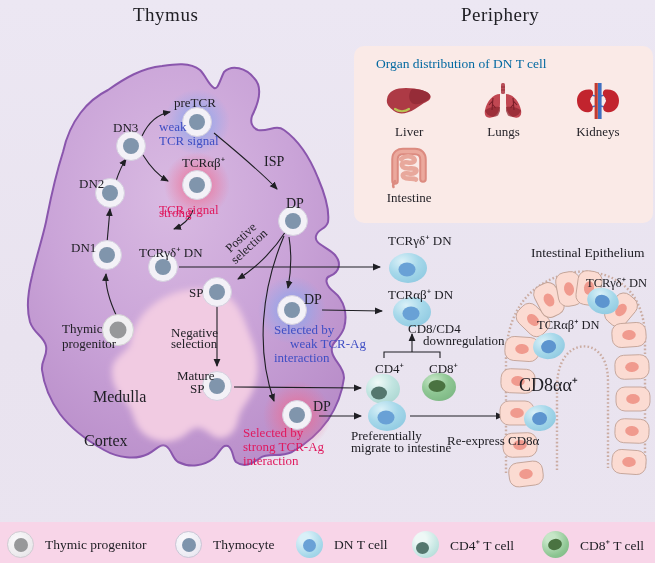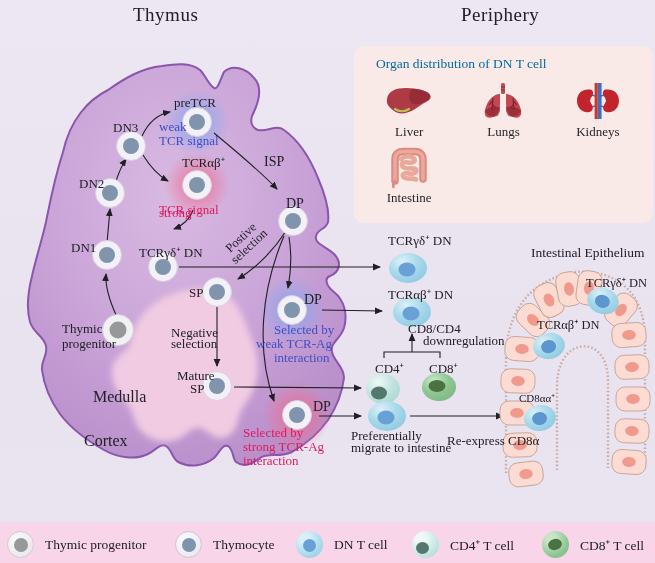--- a/index.html
+++ b/index.html
@@ -266,42 +266,42 @@
     <span class="lb" style="left:62px;top:337px;">progenitor</span>
     <span class="lb" style="left:171px;top:326px;text-align:center;">Negative</span>
     <span class="lb" style="left:171px;top:337px;">selection</span>
     <span class="lb" style="left:177px;top:369px;">Mature</span>
     <span class="lb" style="left:190px;top:382px;">SP</span>
     <span class="lb big" style="left:93px;top:388px;">Medulla</span>
     <span class="lb big" style="left:84px;top:432px;">Cortex</span>
 
     <span class="lb" style="left:304px;top:292px;font-size:14px;">DP</span>
     <span class="lb blue" style="left:274px;top:323px;">Selected by</span>
-    <span class="lb blue" style="left:256px;top:337px;">weak TCR-Ag</span>
+    <span class="lb blue" style="left:290px;top:337px;">weak TCR-Ag</span>
     <span class="lb blue" style="left:274px;top:351px;">interaction</span>
 
     <span class="lb" style="left:313px;top:399px;font-size:14px;">DP</span>
     <span class="lb red" style="left:243px;top:426px;">Selected by</span>
     <span class="lb red" style="left:243px;top:440px;">strong TCR-Ag</span>
     <span class="lb red" style="left:243px;top:454px;">interaction</span>
 
     <span class="lb" style="left:388px;top:234px;">TCRγδ⁺ DN</span>
     <span class="lb" style="left:388px;top:288px;">TCRαβ⁺ DN</span>
     <span class="lb" style="left:408px;top:322px;">CD8/CD4</span>
     <span class="lb" style="left:423px;top:334px;">downregulation</span>
     <span class="lb" style="left:375px;top:362px;">CD4⁺</span>
     <span class="lb" style="left:429px;top:362px;">CD8⁺</span>
     <span class="lb" style="left:351px;top:429px;">Preferentially</span>
     <span class="lb" style="left:351px;top:441px;">migrate to intestine</span>
     <span class="lb" style="left:447px;top:434px;">Re-express CD8α</span>
 
     <span class="lb" style="left:531px;top:246px;font-size:13.5px;">Intestinal Epithelium</span>
     <span class="lb" style="left:586px;top:277px;font-size:12.5px;">TCRγδ⁺ DN</span>
     <span class="lb" style="left:537px;top:319px;font-size:12.5px;">TCRαβ⁺ DN</span>
-    <span class="lb" style="left:519px;top:393px;font-size:11px;">CD8αα⁺</span>
+    <span class="lb" style="left:519px;top:376px;font-size:18px;">CD8αα⁺</span>
   </div>
 
   <div class="lg-item" style="left:7px;">
     <div class="cell-swatch sw-prog">
         <div class="nuc"></div>
       </div>
     <span class="lg-label">Thymic progenitor</span>
   </div>
   <div class="lg-item" style="left:175px;">
     <div class="cell-swatch sw-thy">

